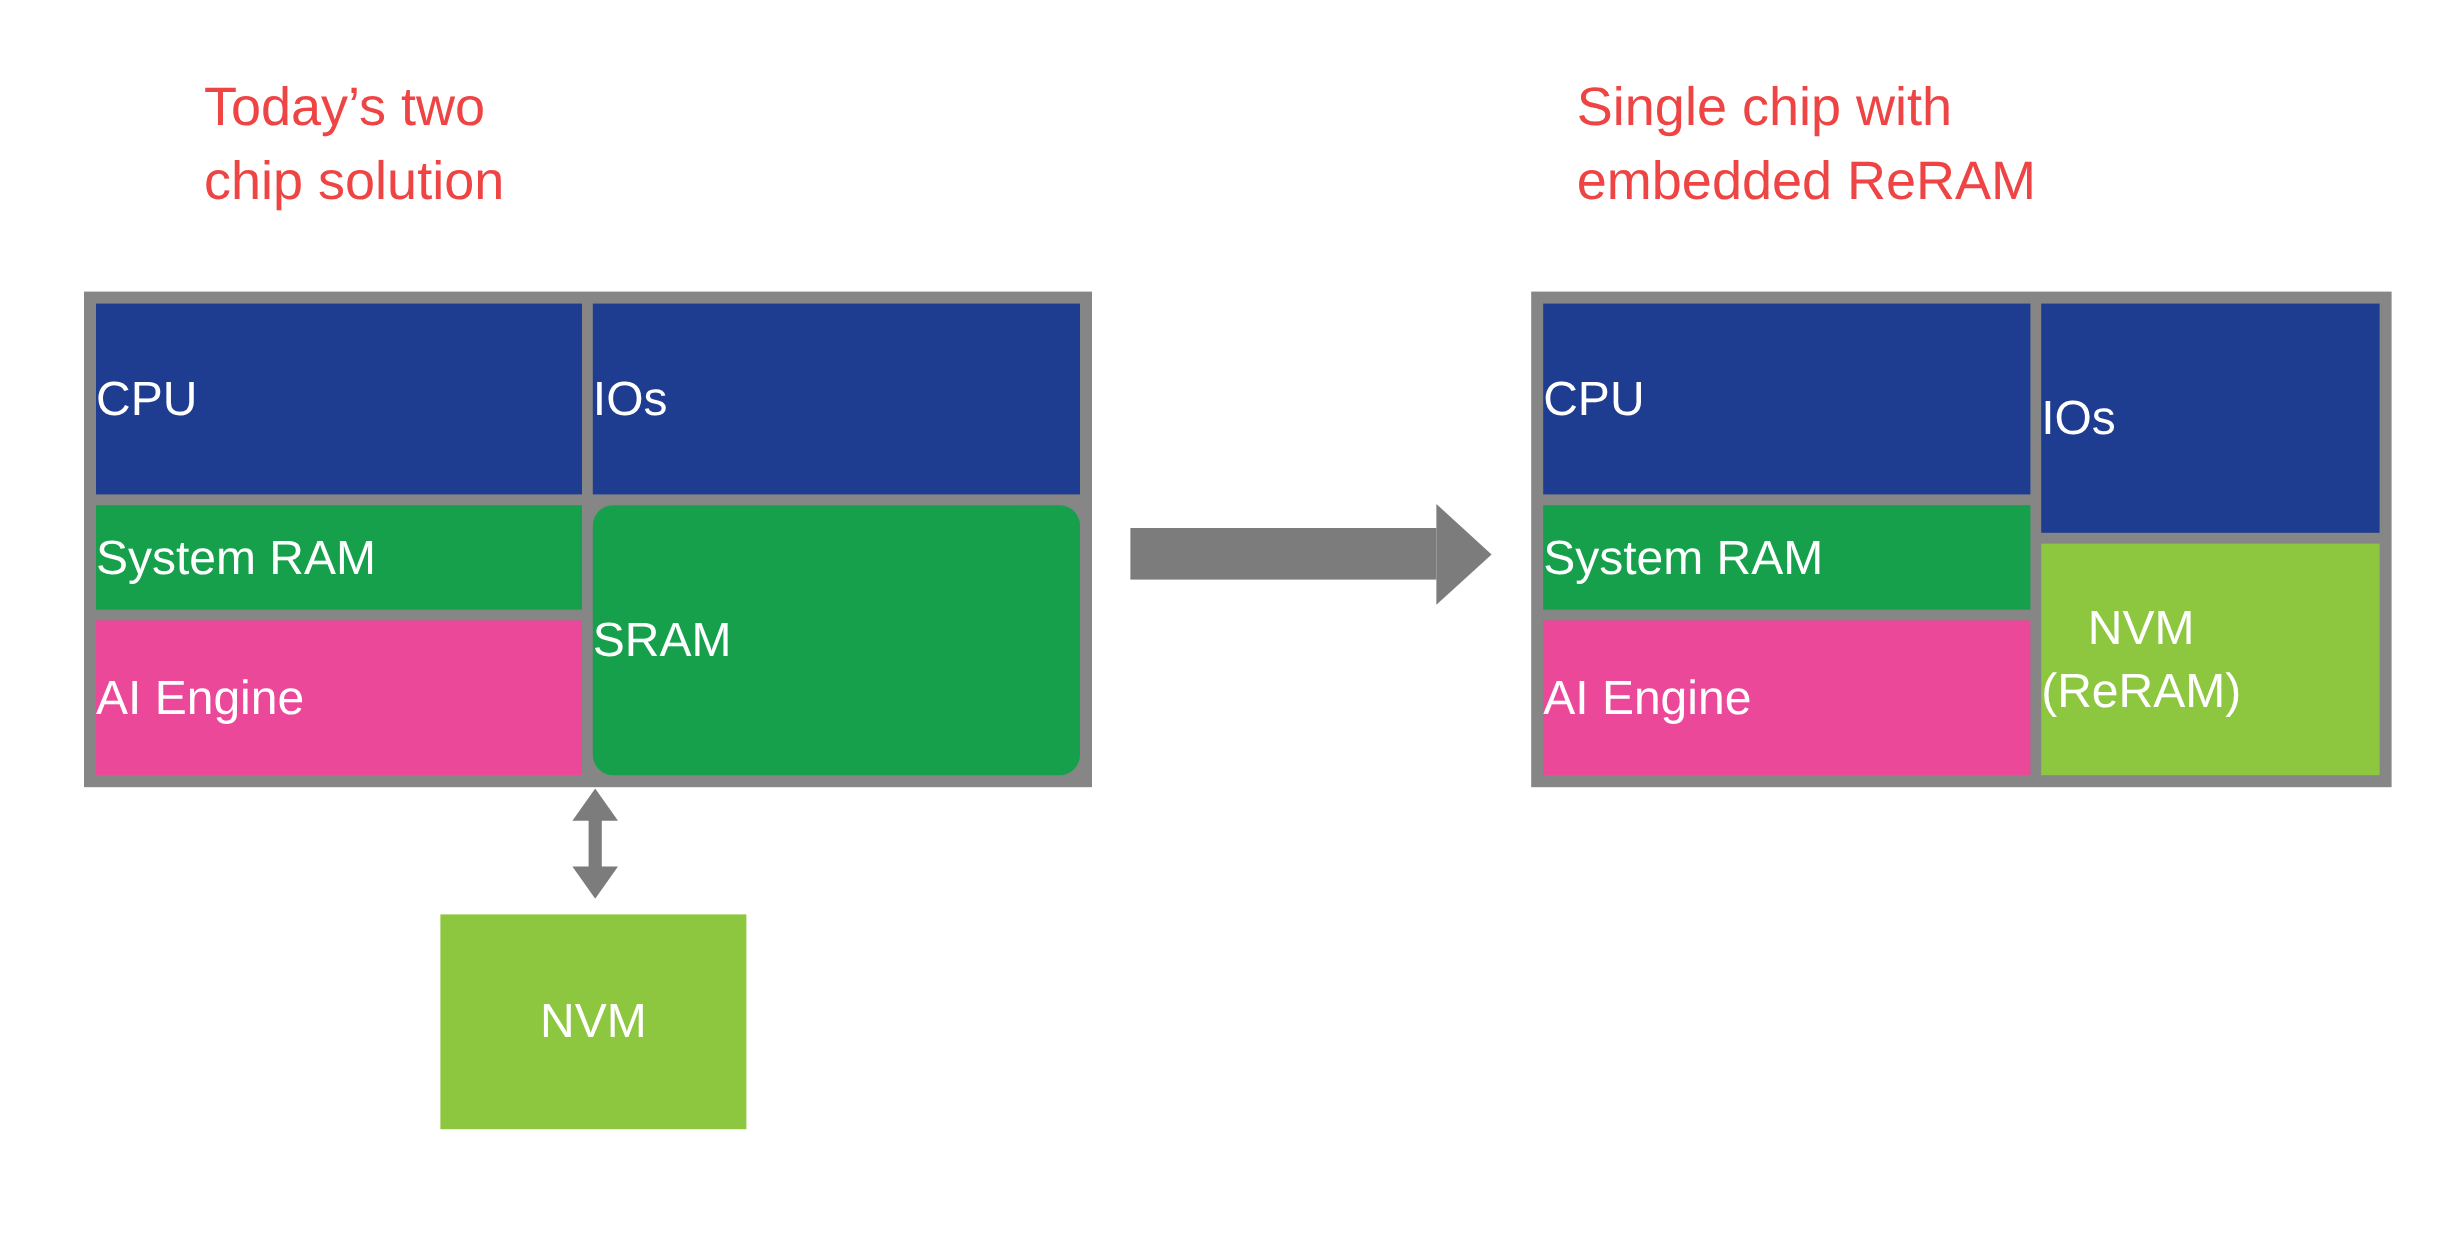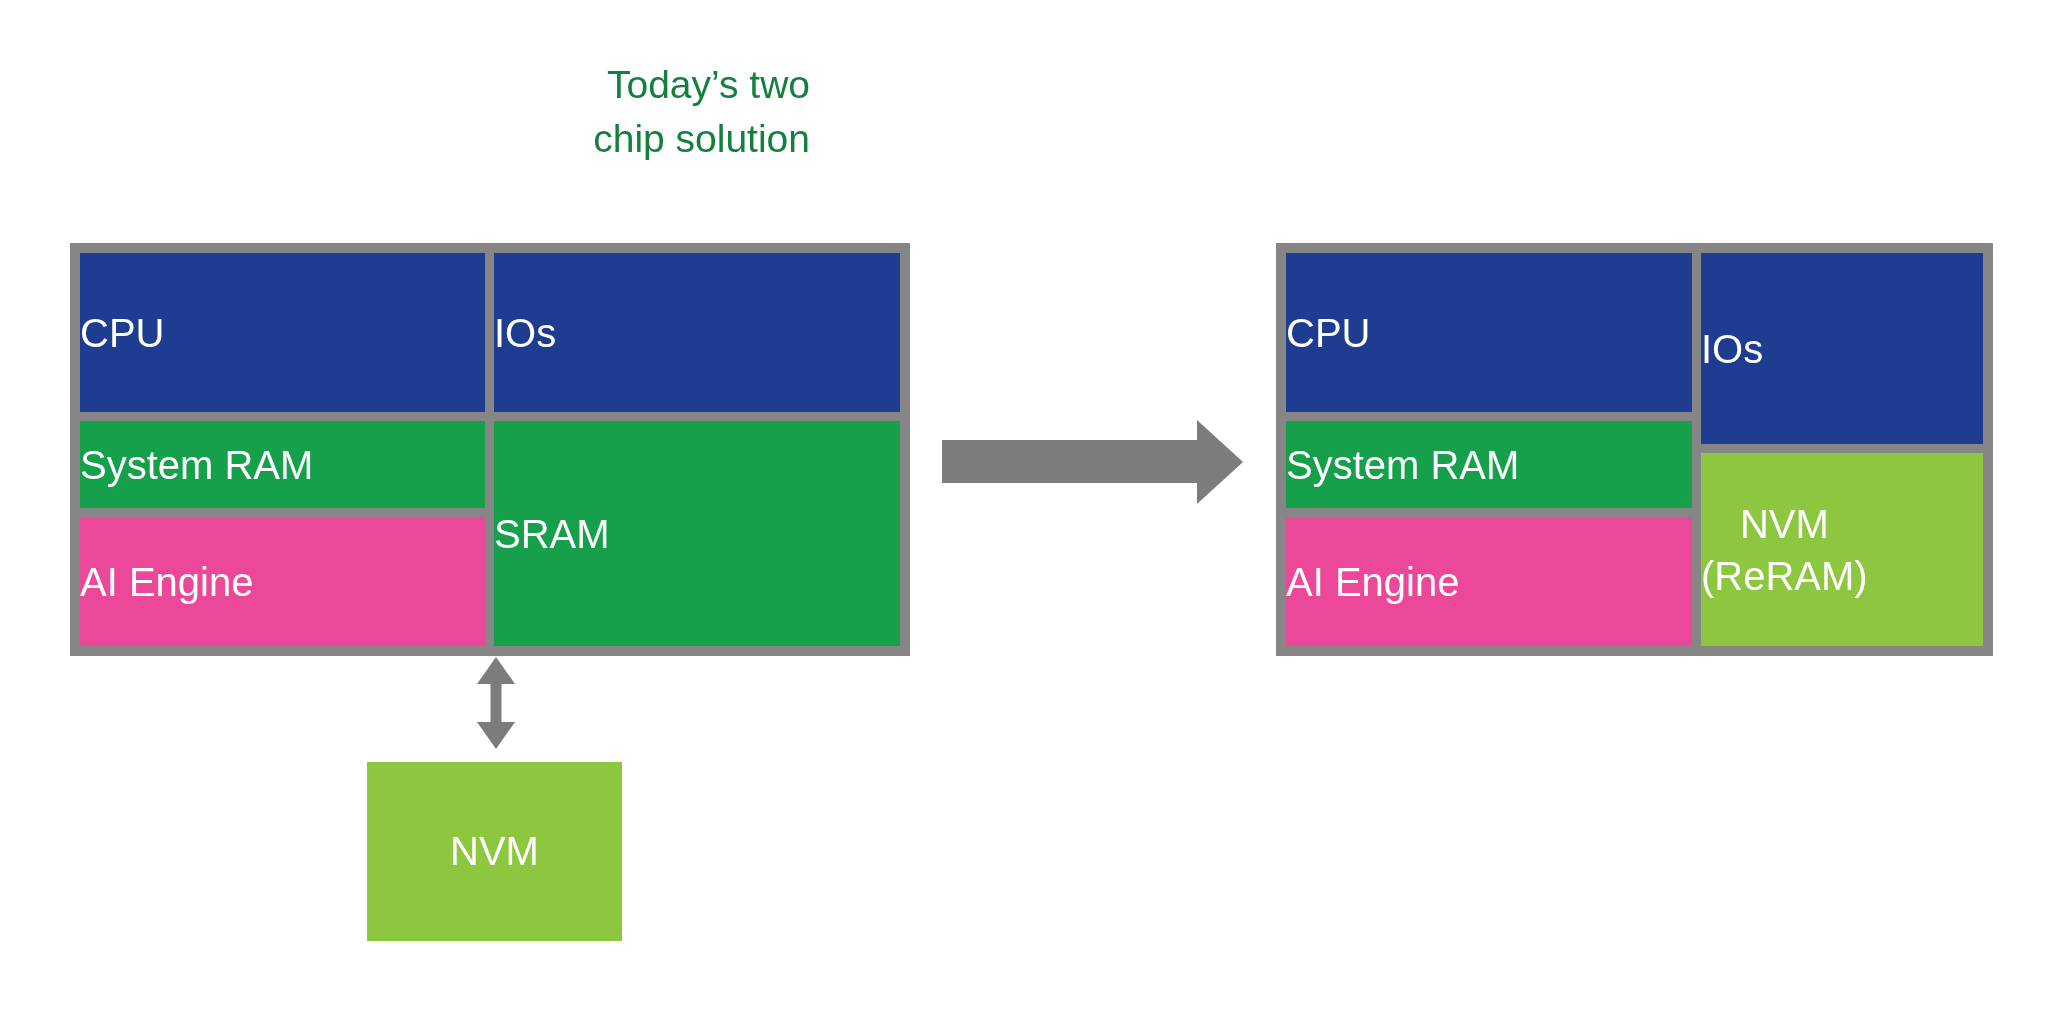--- a/index.html
+++ b/index.html
@@ -6,24 +6,24 @@
   .canvas{
     position:relative;
     width:2048px;height:1031px;
     background:#ffffff;
     font-family:"Liberation Sans", sans-serif;
     overflow:hidden;
   }
   .title{
     position:absolute;
     width:640px;
-    text-align:right;
-    font-size:39px;
+    text-align:left;
+    font-size:45px;
     line-height:1.38;
-    color:#15803d;
+    color:#ef4444;
     white-space:pre-line;
     letter-spacing:0px;
   }
   .title-left{left:170px;top:58px;}
   .title-right{left:1314px;top:58px;}
   .chip{
     position:absolute;
     background:#868686;
   }
   .chip-left{left:70px;top:243px;width:840px;height:413px;}
@@ -42,21 +42,21 @@
   .c-darkblue{background:#1e3c90;}
   .c-green{background:#16a04b;}
   .c-brightblue{background:#ec4899;}
   .c-lightgreen{background:#8dc63f;}
 
   
   .l-cpu{left:10px;top:10px;width:405px;height:159px;}
   .l-ios{left:424px;top:10px;width:406px;height:159px;}
   .l-sysram{left:10px;top:178px;width:405px;height:87px;}
   .l-aiengine{left:10px;top:274px;width:405px;height:129px;}
-  .l-sram{left:424px;top:178px;width:406px;height:225px;}
+  .l-sram{left:424px;top:178px;width:406px;height:225px;border-radius:17px;}
 
   
   .r-cpu{left:10px;top:10px;width:406px;height:159px;}
   .r-ios{left:425px;top:10px;width:282px;height:191px;}
   .r-sysram{left:10px;top:178px;width:406px;height:87px;}
   .r-aiengine{left:10px;top:274px;width:406px;height:129px;}
   .r-nvm{left:425px;top:210px;width:282px;height:193px;}
 
   
   .nvm-box{
@@ -89,20 +89,22 @@
   }
 </style>
 </head>
 <body>
 
 <div class="canvas">
 
   <div class="title title-left">Today’s two
 chip solution</div>
 
+  <div class="title title-right">Single chip with
+embedded ReRAM</div>
 
   <div class="chip chip-left">
     <div class="block c-darkblue l-cpu">
       <span>CPU</span>
     </div>
     <div class="block c-darkblue l-ios">
       <span>IOs</span>
     </div>
     <div class="block c-green l-sysram">
       <span>System RAM</span>

